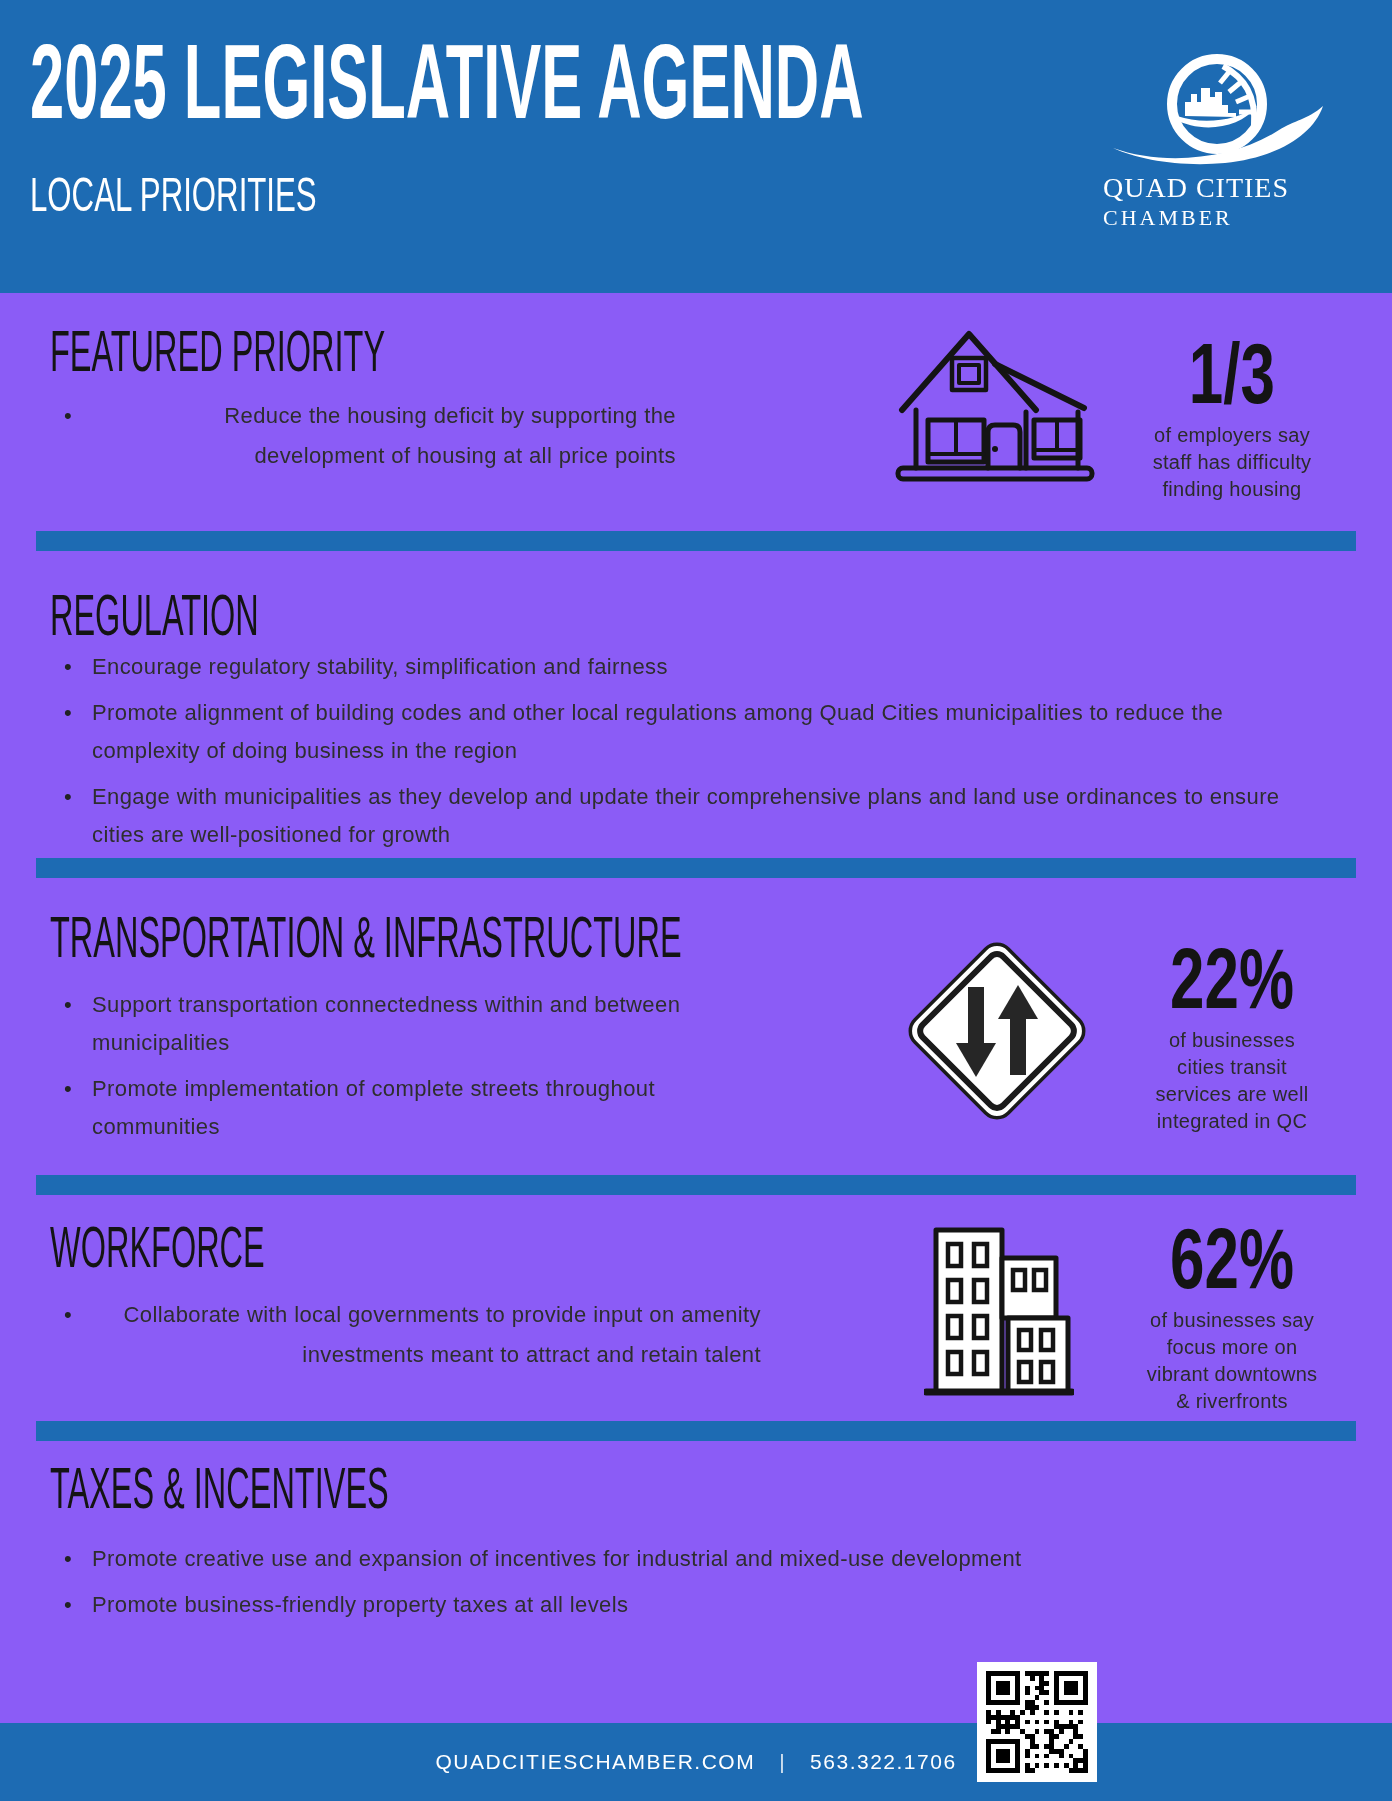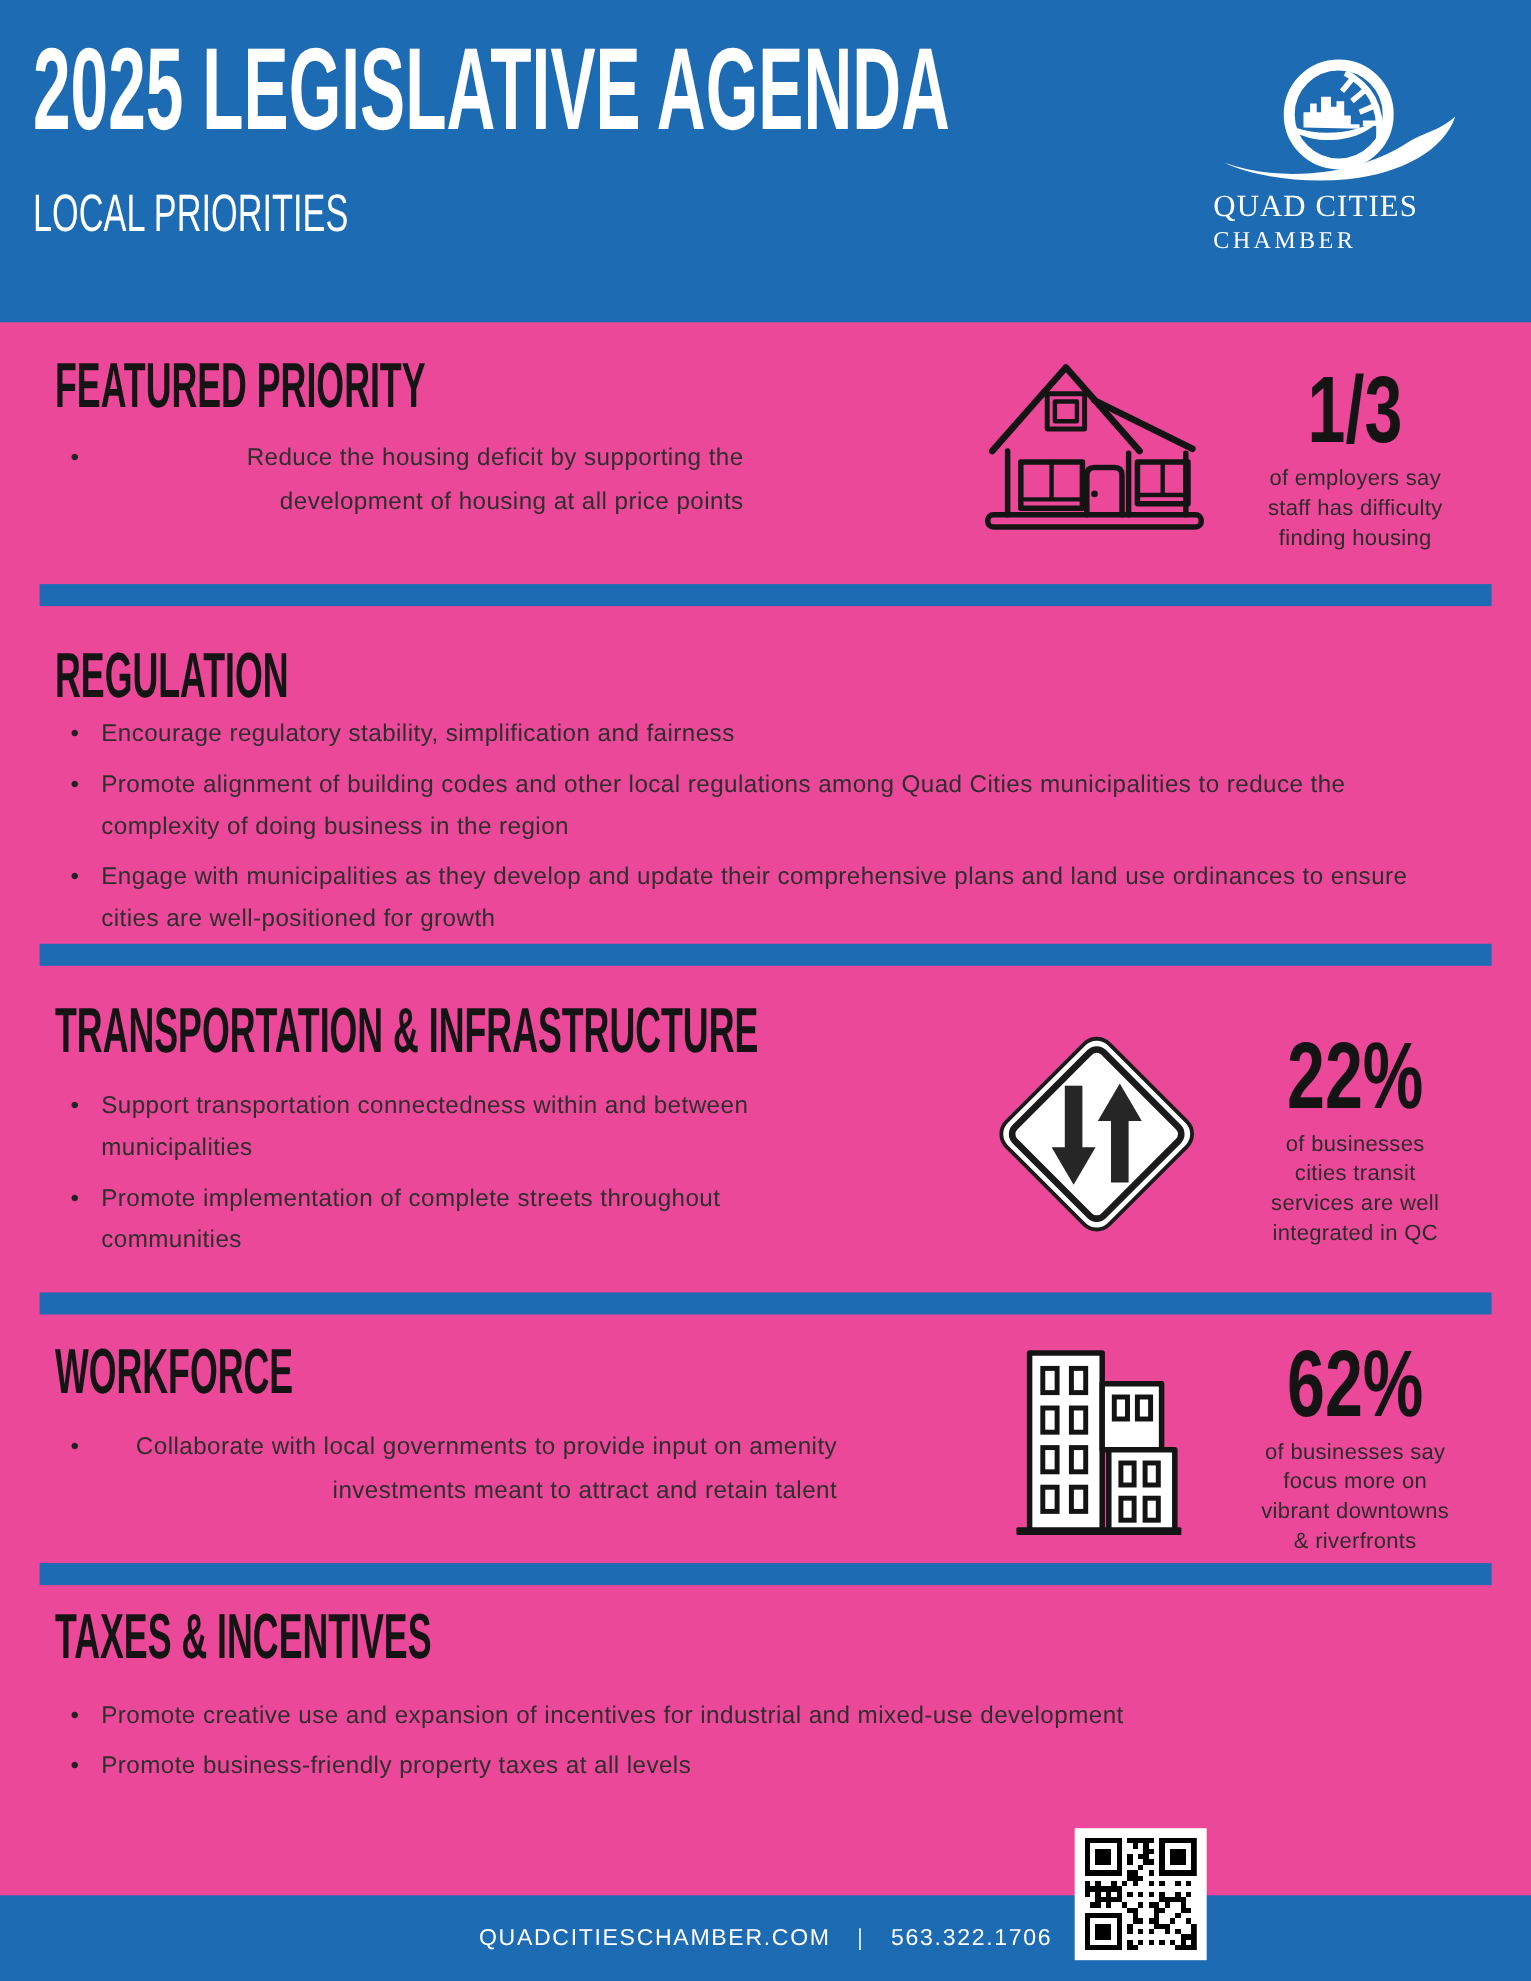--- a/index.html
+++ b/index.html
@@ -2,38 +2,38 @@
 <html><head>
 <meta charset="utf-8">
 <style>
   :root{
     --blue:#1d6bb3;
     --heading:#141414;
     --body:#2e2e2e;
   }
   *{margin:0;padding:0;box-sizing:border-box;}
   body{background:#888;font-family:"Liberation Sans",sans-serif;}
-  .page{position:relative;width:1392px;height:1801px;background:#ec4899;overflow:hidden;margin:0 auto;}
+  .page{position:relative;width:1392px;height:1801px;background:#8b5cf6;overflow:hidden;margin:0 auto;}
 
   
   .band-header{position:absolute;left:0;top:0;width:1392px;height:293px;background:var(--blue);}
   .doc-title{position:absolute;left:30px;top:26px;color:#fff;font-size:106px;font-weight:bold;line-height:1.05;}
   .doc-title .cond{transform:scaleX(.58);}
   .doc-subtitle{position:absolute;left:30px;top:170px;color:#fff;font-size:48px;font-weight:400;line-height:1.05;}
   .doc-subtitle .cond{transform:scaleX(.65);}
   .cond{display:inline-block;transform-origin:0 50%;white-space:nowrap;}
 
   
   .logo{position:absolute;left:1103px;top:50px;width:230px;text-align:left;color:#fff;}
   .logo svg{display:block;margin:0 auto;}
   .logo-line1{font-family:"Liberation Serif",serif;font-size:28px;letter-spacing:1px;margin-top:2px;}
   .logo-line2{font-family:"Liberation Serif",serif;font-size:22px;letter-spacing:3px;margin-top:1px;}
 
   
-  .sec-h{position:absolute;left:50px;color:var(--heading);font-size:58px;font-weight:bold;line-height:1;}
+  .sec-h{position:absolute;left:50px;color:var(--heading);font-size:58px;font-weight:normal;line-height:1;}
   .sec-h .cond{transform:scaleX(.56);}
 
   
   .bullets{position:absolute;list-style:none;color:var(--body);font-size:22px;letter-spacing:.4px;font-weight:400;}
   .bullets li{position:relative;padding-left:36px;line-height:38px;margin-bottom:8px;}
   .bullets.wide li{line-height:40px;text-align:right;}
   .bullets li::before{content:"\2022";position:absolute;left:8px;top:0;color:#222;}
 
   
   .stat{position:absolute;width:230px;text-align:center;color:var(--heading);}

